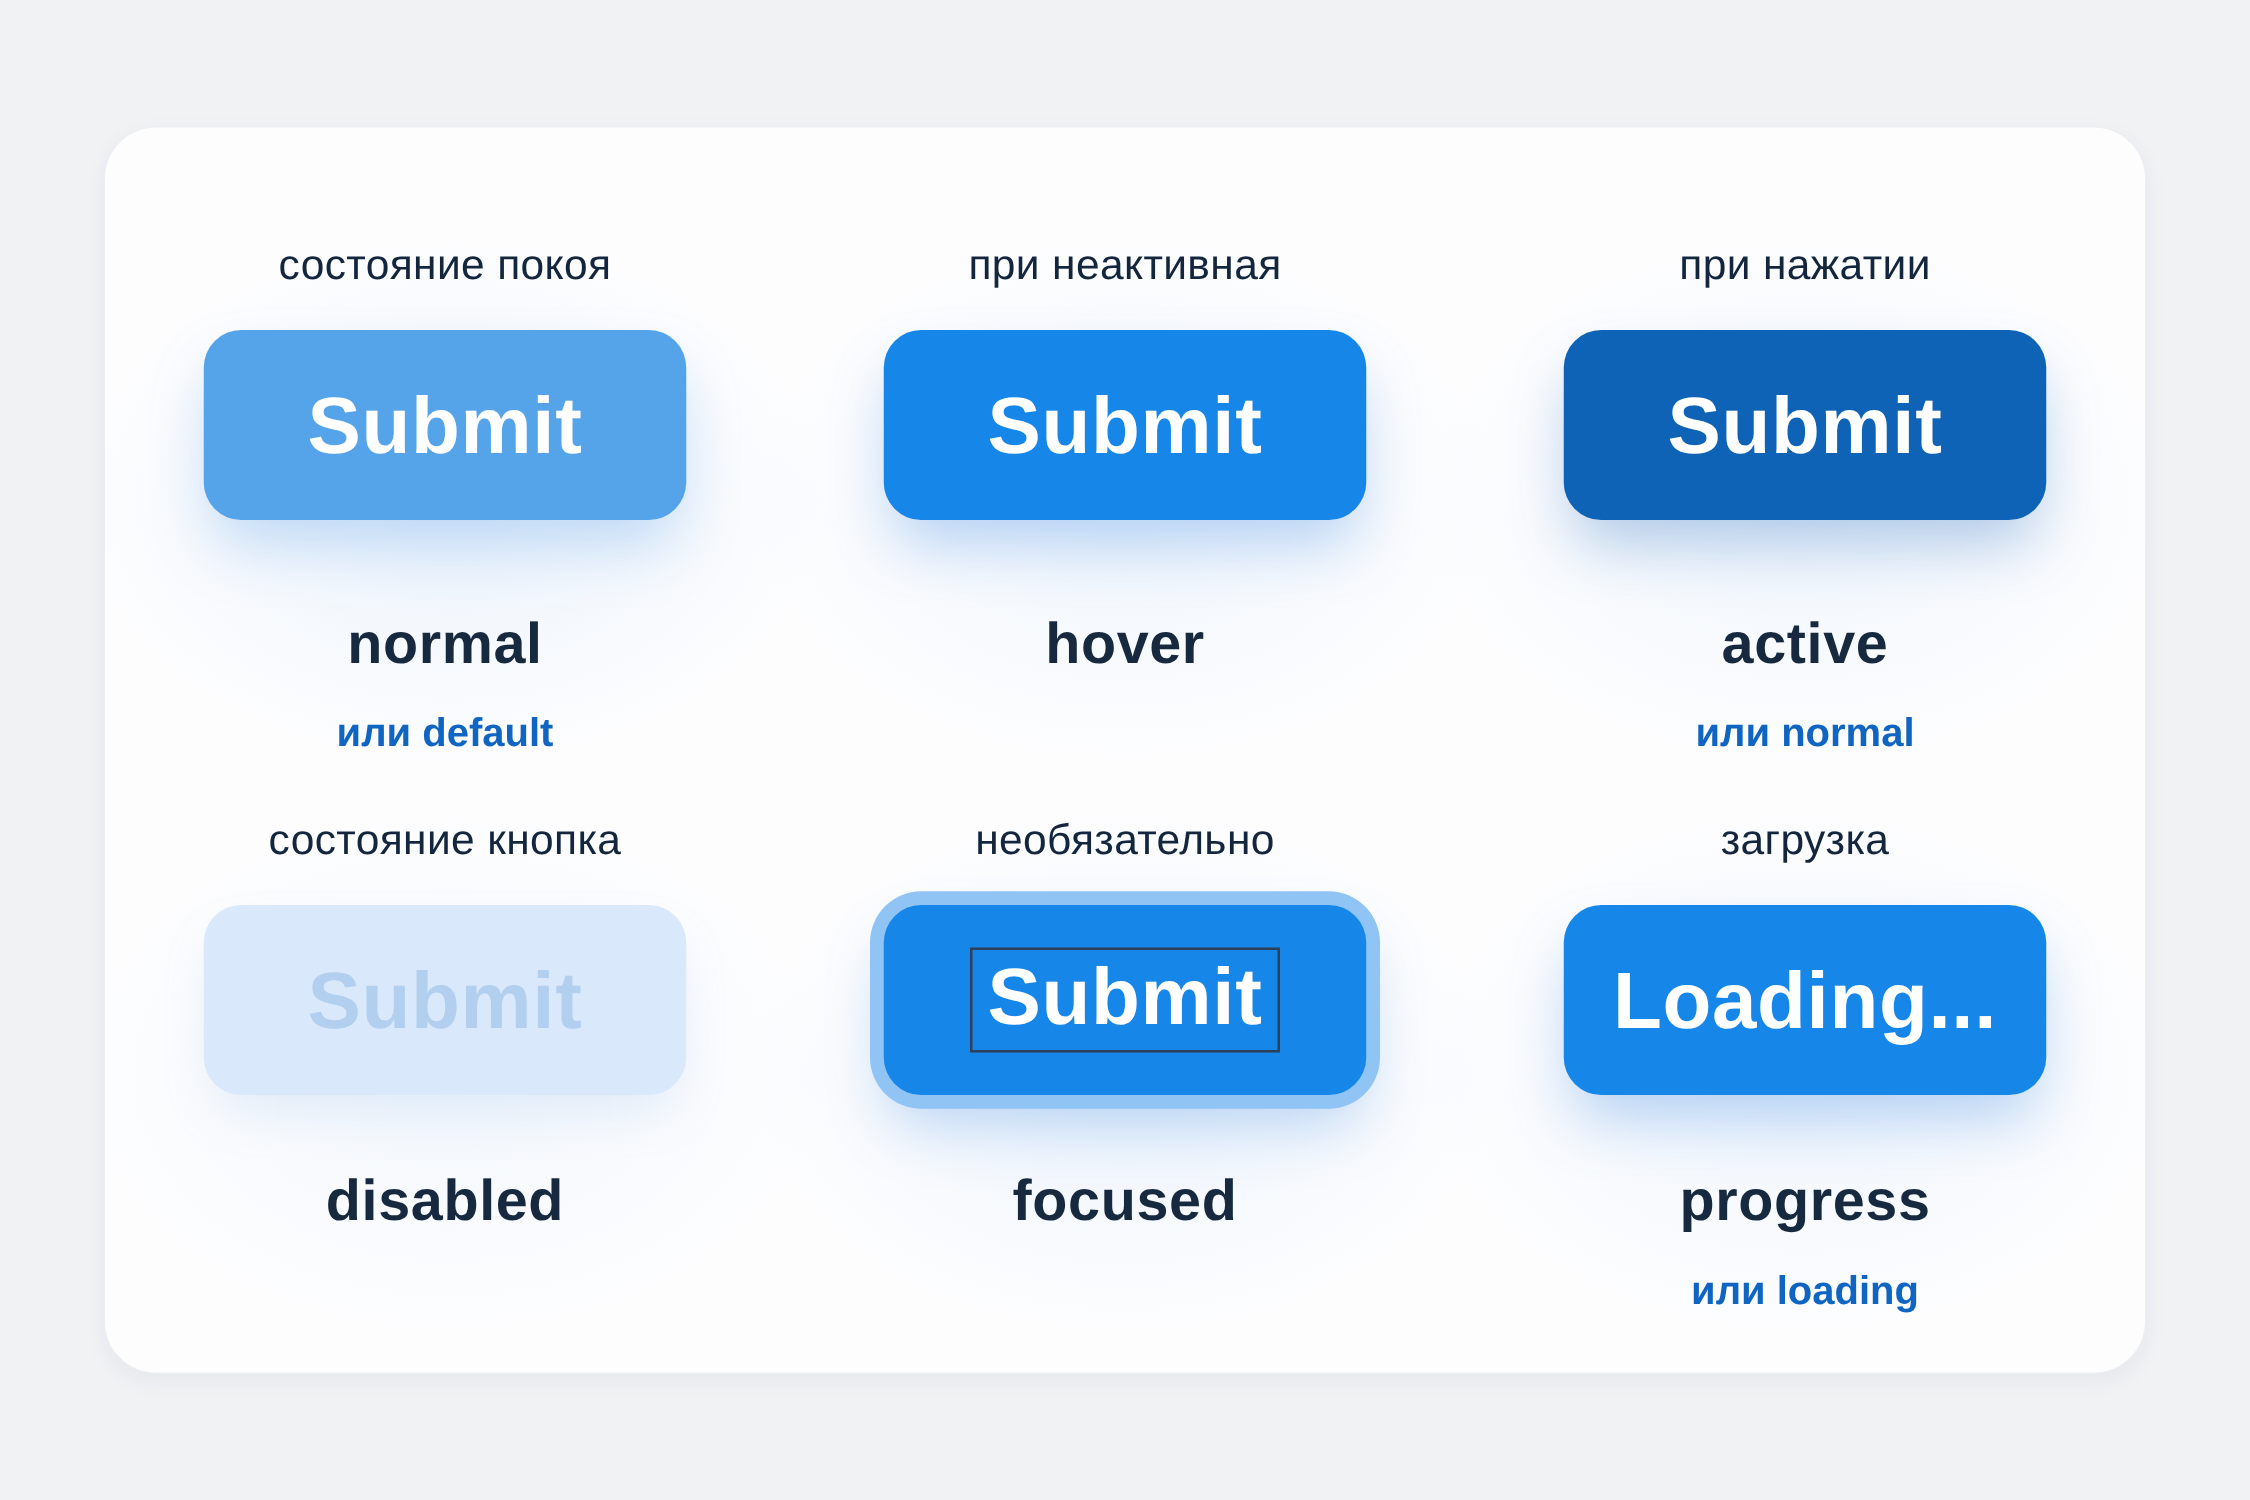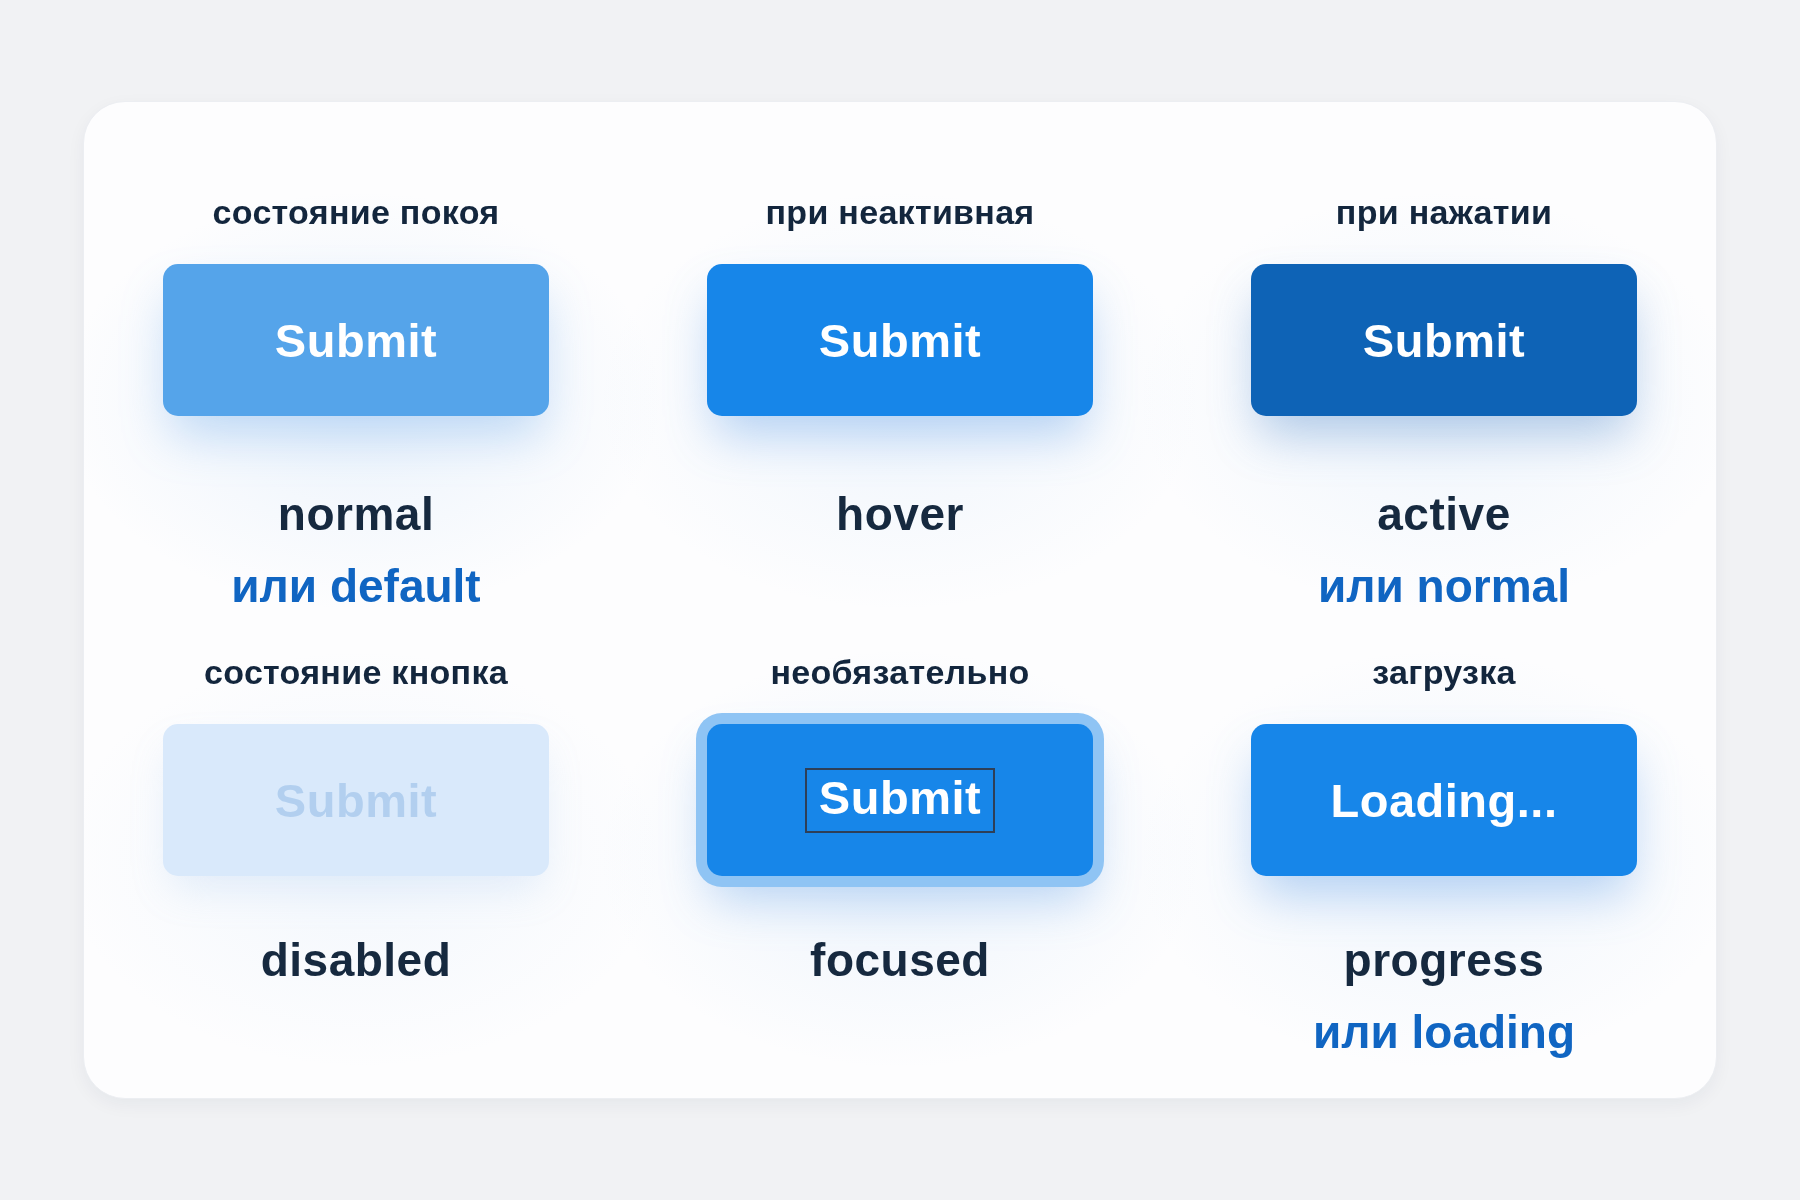--- a/index.html
+++ b/index.html
@@ -44,31 +44,31 @@
     position:absolute; inset:0;
     display:grid;
     grid-template-columns:1fr 1fr 1fr;
     grid-template-rows:518px 1fr;
   }
   .cell{ text-align:center; }
   .row1{ padding-top:86px; }
   .row2{ padding-top:28px; }
   .cell-header{
     font-size:34px;
-    font-weight:700;
+    font-weight:400;
     line-height:48px;
     letter-spacing:.3px;
     color:var(--header-text);
   }
   .btn{
     width:386px; height:152px;
     margin:28px auto 0;
-    border-radius:15px;
+    border-radius:30px;
     display:flex; align-items:center; justify-content:center;
-    font-size:47px; font-weight:700; letter-spacing:.5px;
+    font-size:64px; font-weight:700; letter-spacing:.5px;
     color:var(--btn-text);
     user-select:none;
   }
   .btn--normal{
     background:var(--btn-normal);
     box-shadow:0 26px 48px -8px rgba(110,170,235,.40);
   }
   .btn--hover{
     background:var(--btn-hover);
     box-shadow:0 26px 48px -8px rgba(90,155,230,.42);
@@ -100,21 +100,21 @@
     margin-top:70px;
     font-size:46px;
     font-weight:600;
     line-height:56px;
     letter-spacing:.5px;
     color:var(--label-text);
   }
   .row2 .state-label{ margin-top:56px; }
   .alt-label{
     margin-top:20px;
-    font-size:46px;
+    font-size:32px;
     font-weight:700;
     line-height:48px;
     color:var(--alt-text);
   }
 </style>
 </head>
 <body>
 
 <div class="card">
   <div class="grid">

